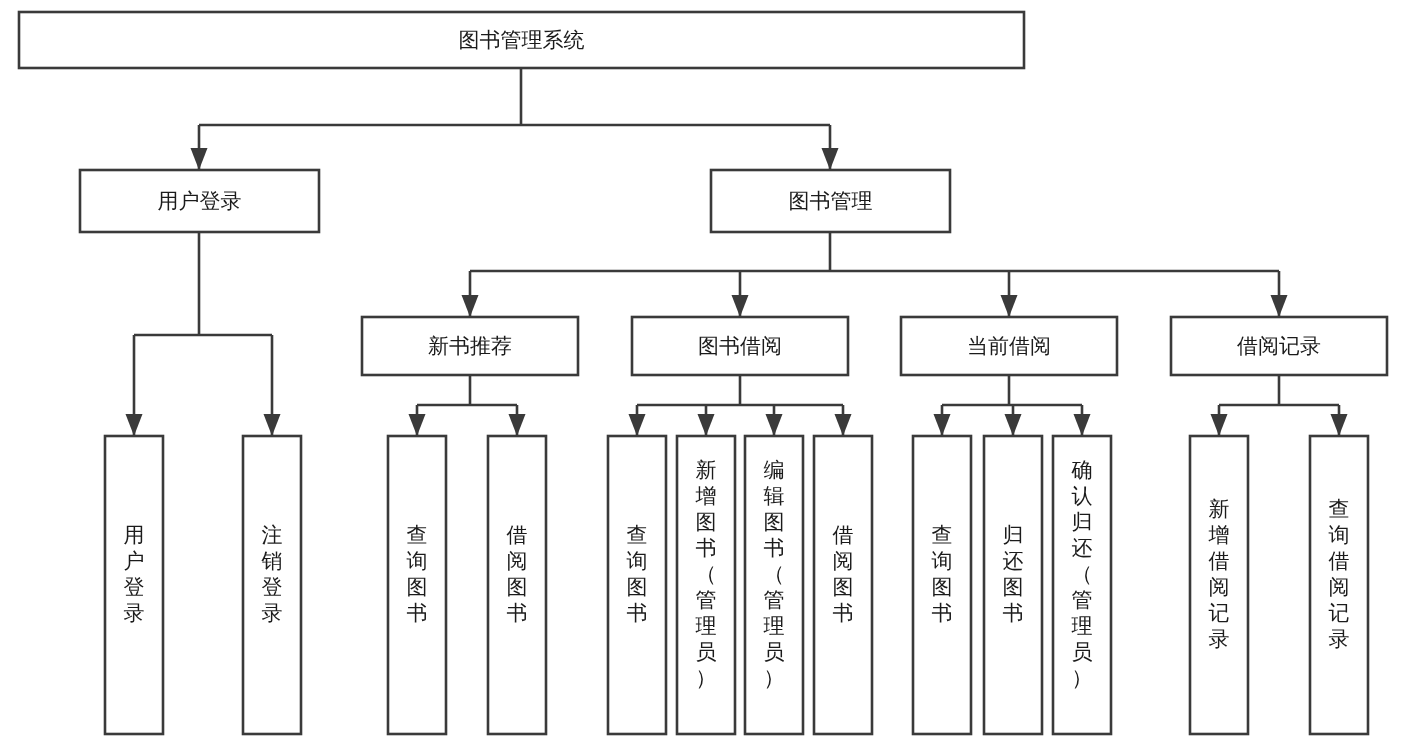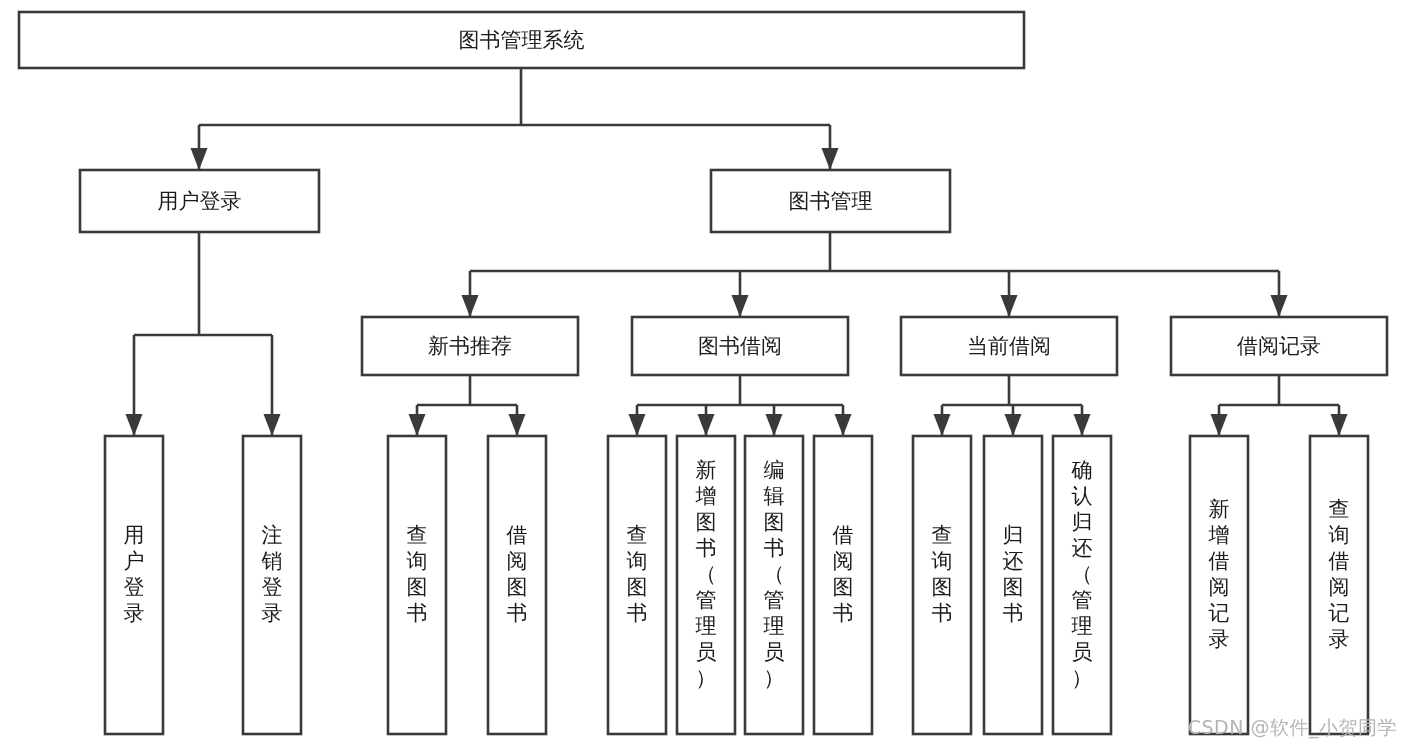--- a/index.html
+++ b/index.html
@@ -217,15 +217,14 @@
           <rect x="1190" y="436" width="58" height="298" class="node-box"></rect>
           <text x="1219" y="516" class="node-label-vertical"><tspan x="1219" dy="0">新</tspan><tspan x="1219" dy="26">增</tspan><tspan x="1219" dy="26">借</tspan><tspan x="1219" dy="26">阅</tspan><tspan x="1219" dy="26">记</tspan><tspan x="1219" dy="26">录</tspan></text>
         </g>
         <g>
           <rect x="1310" y="436" width="58" height="298" class="node-box"></rect>
           <text x="1339" y="516" class="node-label-vertical"><tspan x="1339" dy="0">查</tspan><tspan x="1339" dy="26">询</tspan><tspan x="1339" dy="26">借</tspan><tspan x="1339" dy="26">阅</tspan><tspan x="1339" dy="26">记</tspan><tspan x="1339" dy="26">录</tspan></text>
         </g>
       </g>
   </svg>
 
-  <div class="watermark">CSDN @软件_小贺同学</div>
 
 </div>
 
 </body></html>

